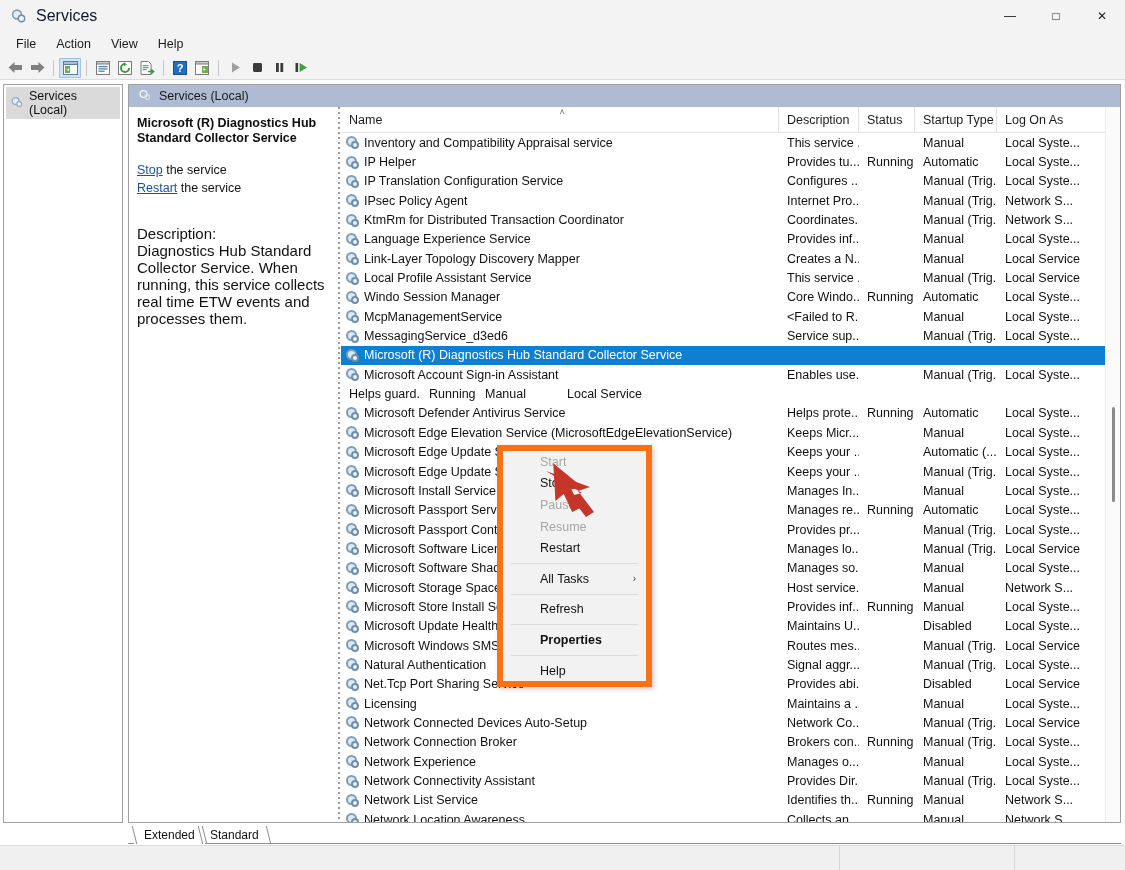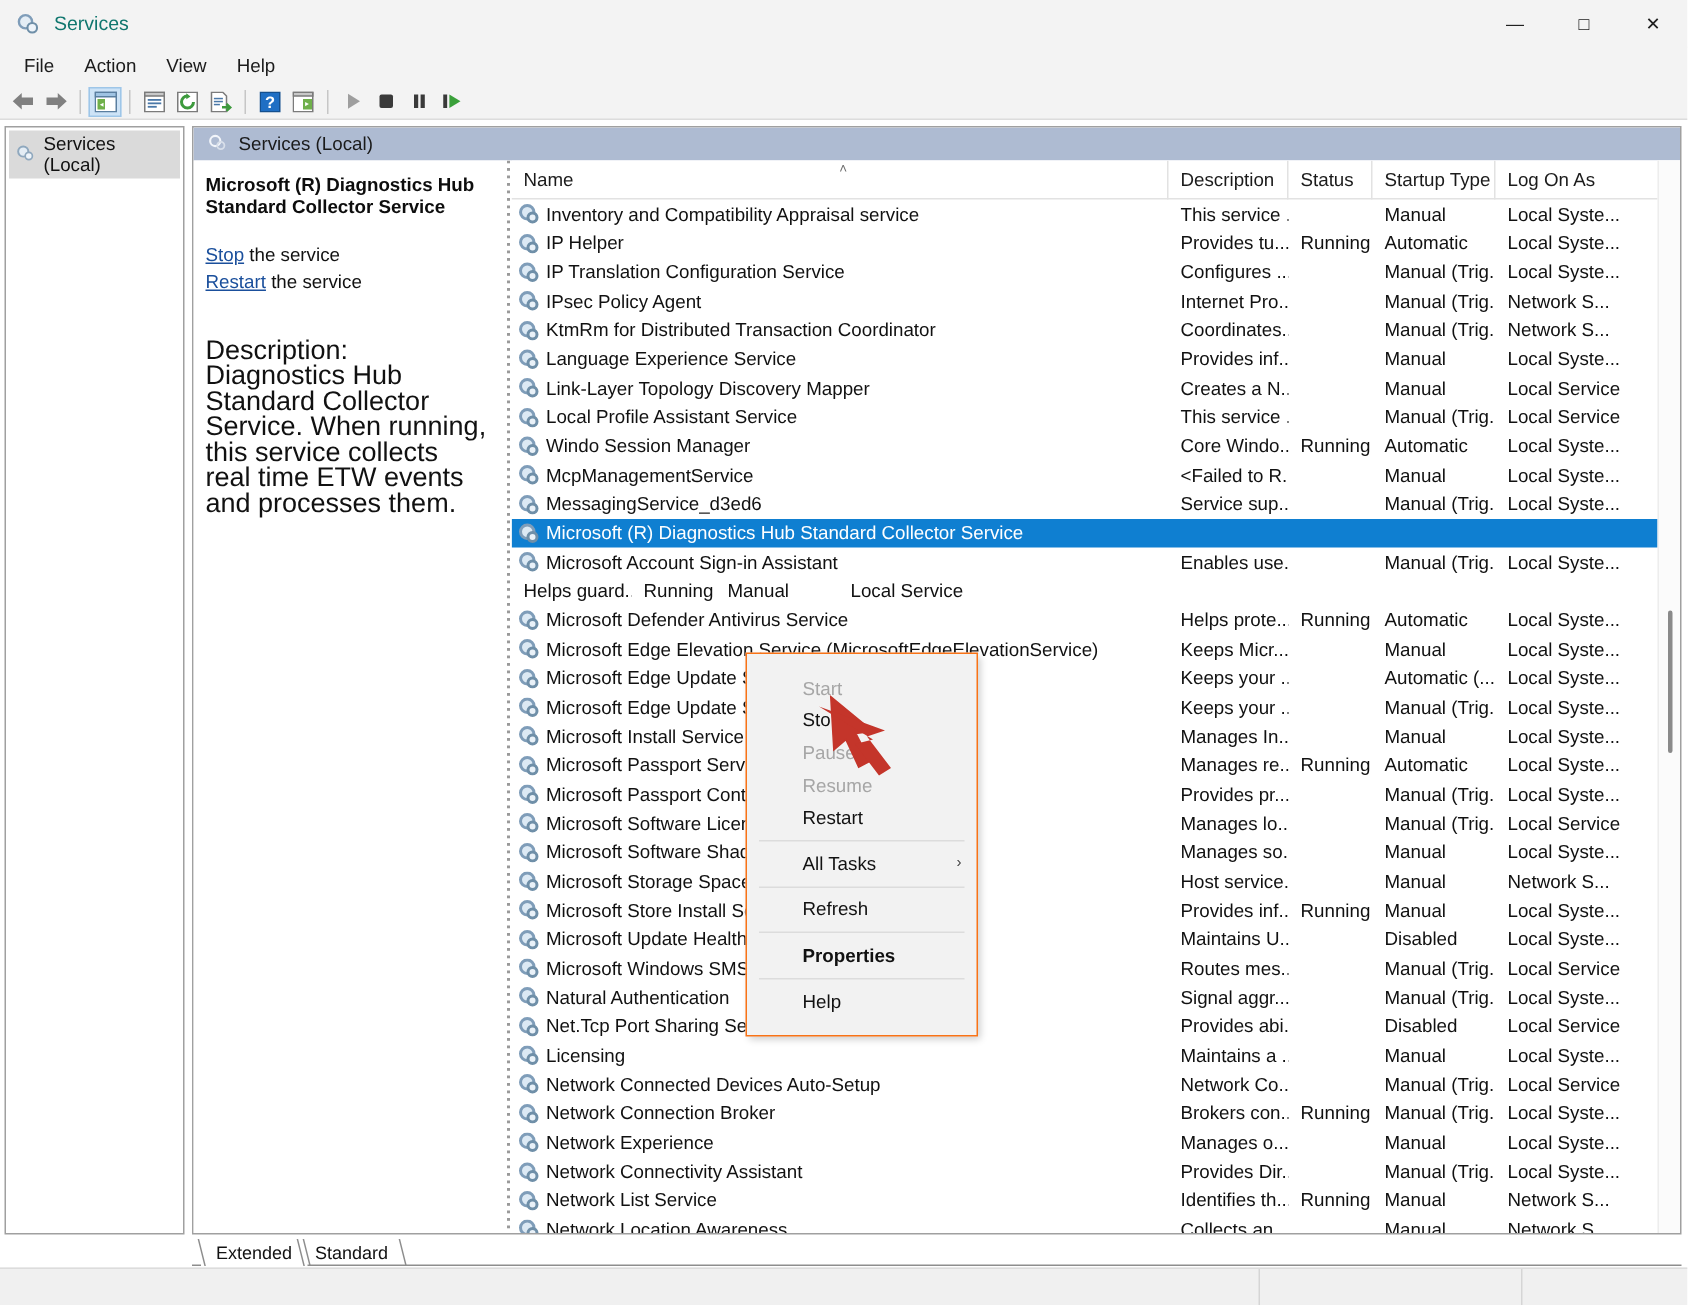--- a/index.html
+++ b/index.html
@@ -13,21 +13,21 @@
   }
   #app { position: relative; width: 1125px; height: 870px; background:#fff; }
 
   
   .titlebar {
     position:absolute; left:0; top:0; width:1125px; height:32px;
     background:#f3f3f3; display:flex; align-items:center;
     border-bottom:1px solid #f3f3f3;
   }
   .titlebar .app-icon { margin-left:10px; width:18px; height:18px; position:relative; }
-  .titlebar .title { margin-left:8px; font-size:13px; color:#0f766e;text-align:center; }
+  .titlebar .title { margin-left:8px; font-size:16px; color:#0f172a;text-align:center; }
   .wctrls { position:absolute; right:0; top:0; height:32px; display:flex; }
   .wbtn { width:46px; height:32px; display:flex; align-items:center; justify-content:center;
           font-size:12px; color:#202020; }
 
   
   .menubar {
     position:absolute; left:0; top:32px; width:1125px; height:24px;
     background:#f3f3f3; display:flex; align-items:center; padding-left:6px;
   }
   .menubar .mi { padding:3px 10px; font-size:12.5px; color:#1b1b1b; }
@@ -65,21 +65,21 @@
   .mmc-head .lbl { font-size:12.5px; color:#1a1a1a; }
 
   
   .descpane {
     position:absolute; left:0; top:22px; width:208px; height:717px;
     background:#fff; padding:9px 10px 0 8px;
   }
   .desc-title { font-weight:bold; font-size:12.5px; line-height:15px; color:#0d0d0d; }
   .desc-actions { margin-top:15px; font-size:12.5px; line-height:18px; color:#111; }
   .lnk { color:#1a4f9c; text-decoration:underline; cursor:pointer; }
-  .desc-body { margin-top:28px; font-size:18px; line-height:17px; color:#111; }
+  .desc-body { margin-top:28px; font-size:15px; line-height:17px; color:#111; }
 
   
   .splitter {
     position:absolute; left:208px; top:22px; width:4px; height:717px;
     background:#fff;
     background-image:repeating-linear-gradient(to bottom,#9a9a9a 0 2px,transparent 2px 5px);
     background-position:1px 0; background-repeat:repeat-y; background-size:2px 5px;
   }
 
   
@@ -114,23 +114,23 @@
     position:absolute; left:5px; top:5px; width:8px; height:8px; border-radius:50%;
     border:2px solid #6f8fa8; background:#e9f1f8;
   }
 
   
   .vsb { position:absolute; right:0; top:22px; width:15px; height:717px; background:#fbfbfb; border-left:1px solid #ededed; }
   .vsb .thumb { position:absolute; left:6px; width:3px; background:#8a8a8a; border-radius:2px; }
 
   
   .ctxmenu {
-    position:absolute; left:368px; top:350px; width:155px;
-    background:#f2f2f2; border:1px solid #f97316;
-    box-shadow:2px 2px 5px rgba(0,0,0,0.20); padding:12px 0; z-index:40;
+    position:absolute; left:368px; top:360px; width:155px;
+    background:#f2f2f2; border:6px solid #f97316;
+    box-shadow:2px 2px 5px rgba(0,0,0,0.20); padding:0 0; z-index:40;
   }
   .ctxitem { height:21.6px; display:flex; align-items:center; font-size:12.5px; color:#111; padding-left:37px; }
   .ctxitem.disabled { color:#a6a6a6; }
   .ctxitem.bold { font-weight:bold; }
   .ctxsep { height:1px; background:#dcdcdc; margin:4px 8px; }
   .ctxitem .arrow { margin-left:auto; margin-right:10px; font-size:10px; color:#444; }
 
   
   .cursor-arrow { position:absolute; left:413px; top:378px; z-index:60; pointer-events:none; }
 

